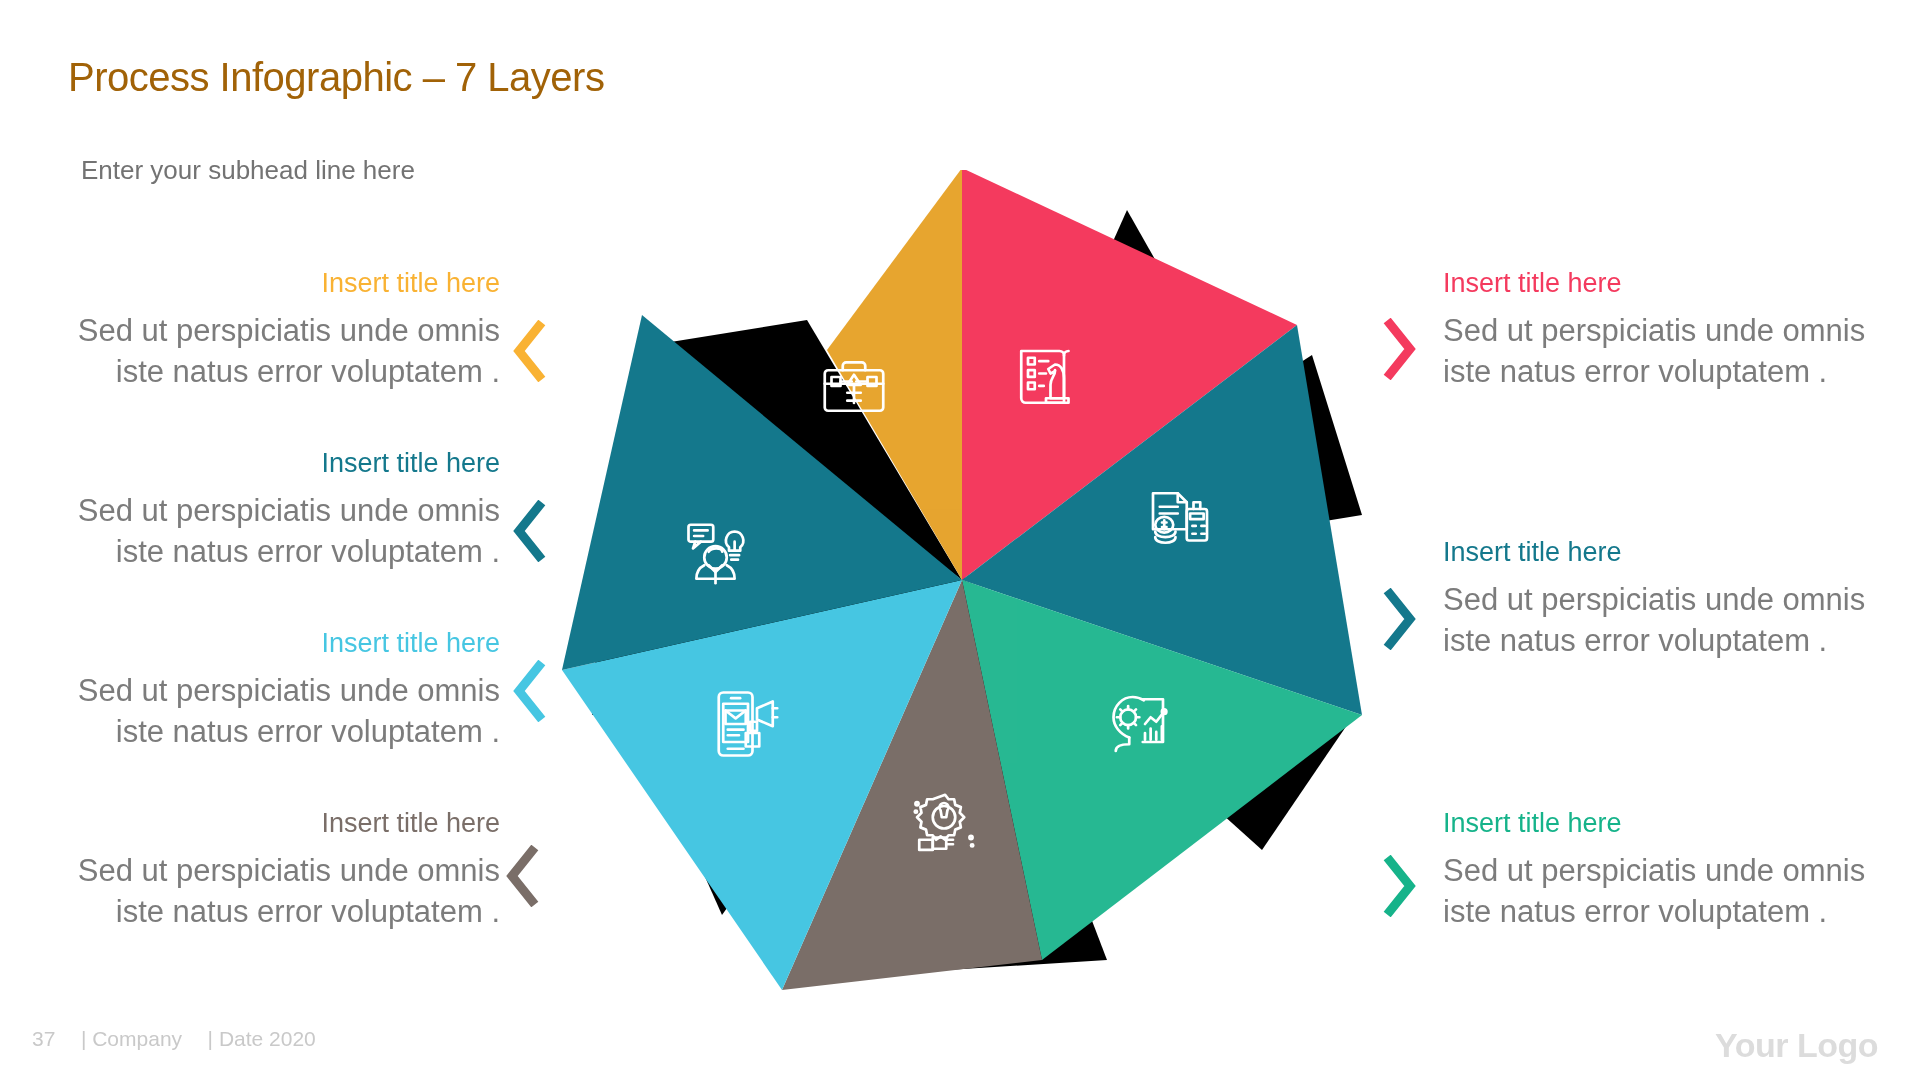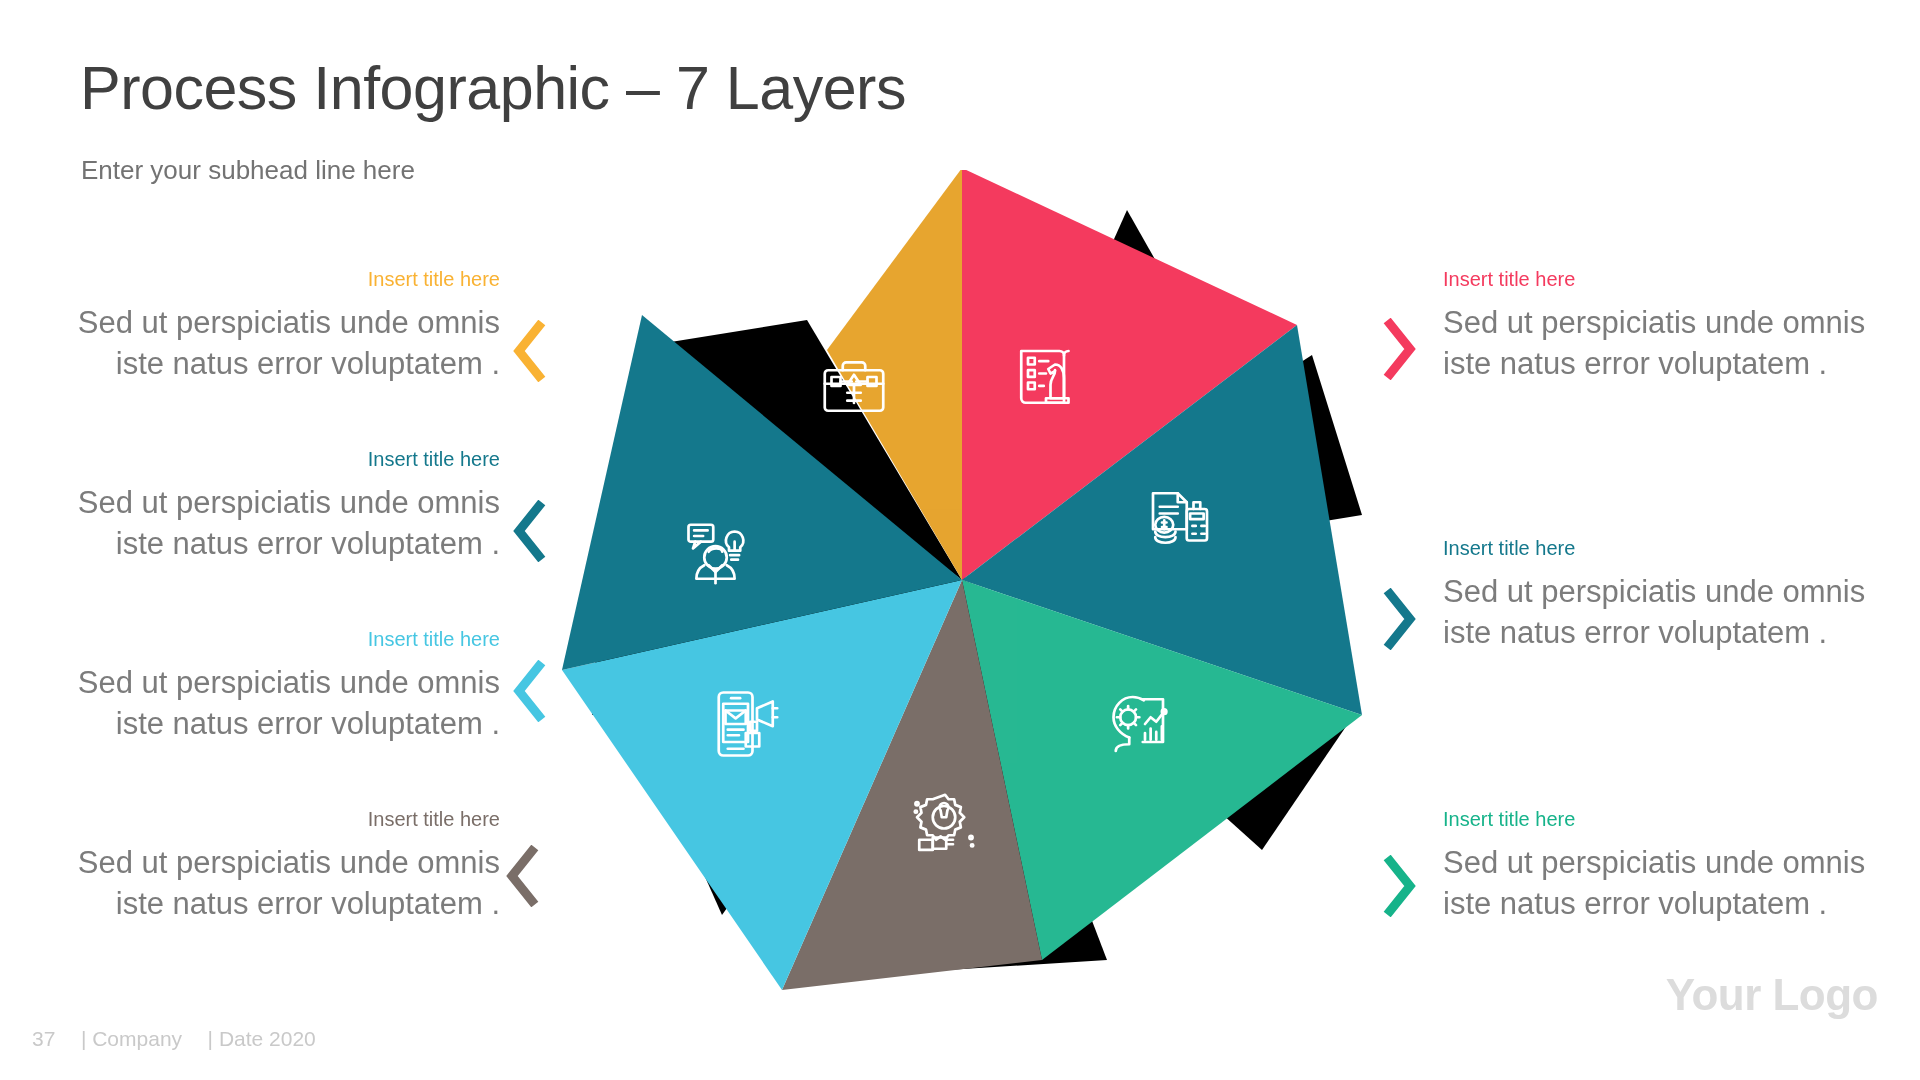--- a/index.html
+++ b/index.html
@@ -12,25 +12,25 @@
     height: 1080px;
     position: relative;
     overflow: hidden;
     font-family: "Liberation Sans", sans-serif;
     -webkit-font-smoothing: antialiased;
   }
 
   
   #page-title {
     position: absolute;
-    left: 80px;
+    left: 68px;
     top: 56px;
-    font-size: 61px;
+    font-size: 40px;
     font-weight: 400;
-    color: #404040;
+    color: #a16207;
     letter-spacing: -0.5px;
     white-space: nowrap;
     line-height: 1.05;
   }
   #page-subtitle {
     position: absolute;
     left: 81px;
     top: 155px;
     font-size: 26px;
     font-weight: 400;
@@ -40,21 +40,21 @@
 
   
   .side-block {
     position: absolute;
     width: 430px;
   }
   .side-block.left  { left: 70px;  text-align: right; }
   .side-block.right { left: 1443px; text-align: left; }
 
   .block-title {
-    font-size: 20px;
+    font-size: 27px;
     font-weight: 400;
     line-height: 1.15;
     margin: 0 0 12px 0;
     white-space: nowrap;
   }
   .block-body {
     font-size: 31px;
     font-weight: 400;
     color: #7c7c7c;
     line-height: 1.32;
@@ -92,22 +92,22 @@
     left: 32px;
     top: 1027px;
     font-size: 21px;
     color: #c9c9c9;
     white-space: nowrap;
   }
   #footer-left .sep { color: #d8d8d8; margin: 0 4px; }
   #footer-logo {
     position: absolute;
     right: 42px;
-    top: 970px;
-    font-size: 44px;
+    top: 1026px;
+    font-size: 34px;
     font-weight: 700;
     color: #dcdcdc;
     letter-spacing: -0.5px;
     white-space: nowrap;
     margin-left: 22px;
   }
 </style>
 </head>
 <body>
 

